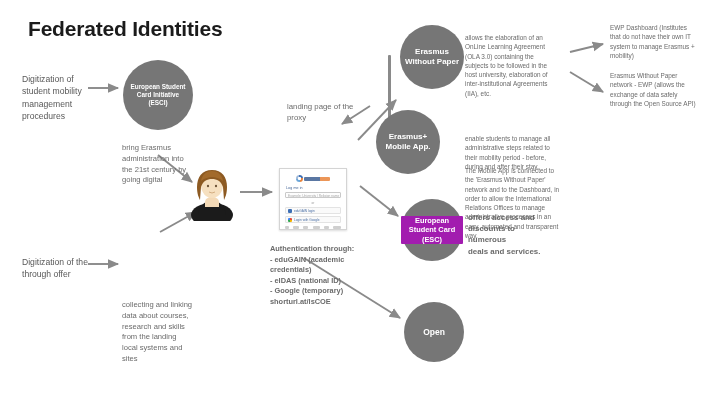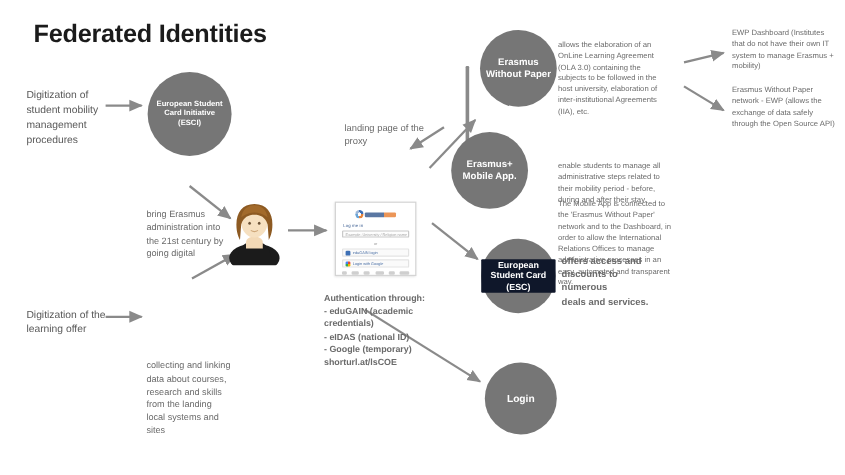--- a/index.html
+++ b/index.html
@@ -37,37 +37,37 @@
   .circle span{display:block;padding:0 4px;}
 
   .c-esc-init{left:123px;top:60px;width:70px;height:70px;font-size:6.4px;}
   .c-myacad  {left:282px;top:113px;width:72px;height:72px;font-size:8px;}
   .c-digcat  {left:123px;top:233px;width:62px;height:62px;font-size:8px;}
   .c-ewp     {left:400px;top:25px;width:64px;height:64px;font-size:8px;}
   .c-emobile {left:376px;top:110px;width:64px;height:64px;font-size:8px;}
   .c-escard  {left:401px;top:199px;width:62px;height:62px;font-size:7.4px;}
   .c-lms     {left:404px;top:302px;width:60px;height:60px;font-size:8.5px;}
 
-  .hl span{background:#0f172a;color:#ffffff;border-radius:1px;}
+  .hl span{background:#a21caf;color:#ffffff;border-radius:1px;}
 
   
   .txt{
     font-size:7.6px;
     line-height:1.42;
     color:#6b6b6b;
     white-space:pre-line;
   }
   .txt.lead{
     font-size:8.6px;line-height:1.45;color:#585858;
   }
   .txt.small{font-size:6.4px;line-height:1.45;}
 
   #lead-mobility {left:22px;top:73px;width:120px;}
   #lead-learning {left:22px;top:256px;width:120px;}
-  #note-esc-init {left:122px;top:143px;width:88px;margin-top:31px;}
+  #note-esc-init {left:122px;top:143px;width:88px;}
   #note-digcat   {left:122px;top:300px;width:80px;}
   #note-landing  {left:275px;top:101px;width:92px;font-size:7.8px;margin-left:12px;}
   #note-auth     {left:270px;top:244px;width:100px;font-size:7.4px;font-weight:bold;}
 
   #note-ewp      {left:465px;top:33px;width:98px;}
   #note-emobile  {left:465px;top:134px;width:98px;}
   #note-mobileapp{left:465px;top:166px;width:98px;}
   #note-escard   {left:468px;top:212px;width:78px;font-size:7.9px;font-weight:bold;}
 
   #note-dashboard{left:610px;top:23px;width:92px;}
@@ -154,21 +154,21 @@
     </g>
   </svg>
 
   <div class="abs" id="vbar"></div>
 
   <div class="abs txt lead" id="lead-mobility">Digitization of
 student mobility
 management
 procedures</div>
   <div class="abs txt lead" id="lead-learning">Digitization of the
-learning offer</div>
+through offer</div>
 
   <div class="abs circle c-esc-init">
     <span>European
 Student Card
 Initiative (ESCI)</span>
   </div>
   <div class="abs circle c-ewp">
     <span>Erasmus
 Without
 Paper</span>
@@ -177,21 +177,21 @@
     <span>Erasmus+
 Mobile
 App.</span>
   </div>
   <div class="abs circle c-escard hl">
     <span>European
 Student
 Card (ESC)</span>
   </div>
   <div class="abs circle c-lms">
-    <span>Login</span>
+    <span>Open</span>
   </div>
 
   <svg class="abs" id="avatar" viewBox="0 0 48 56">
     <ellipse cx="24" cy="50" rx="21" ry="12" fill="#1b1b1b"></ellipse>
     <path d="M24 36 C16 36 11 41 10 50 L38 50 C37 41 32 36 24 36 Z" fill="#1b1b1b"></path>
     <path d="M24 32 c-4 0 -7 2 -7 5 l0 5 14 0 0 -5 c0 -3 -3 -5 -7 -5 z" fill="#f3d9b6"></path>
     <ellipse cx="24" cy="20" rx="11" ry="13" fill="#f6e0c0"></ellipse>
     <path d="M24 5 C14 5 9 12 9 22 C9 29 11 33 12 35 L13 22 C15 16 19 14 24 14 C29 14 33 16 35 22 L36 35 C37 33 39 29 39 22 C39 12 34 5 24 5 Z" fill="#8d5a22"></path>
     <path d="M24 6 C18 6 14 10 13 16 C17 13 21 12 24 12 C27 12 31 13 35 16 C34 10 30 6 24 6 Z" fill="#a26a2b"></path>
     <ellipse cx="20" cy="21" rx="1.1" ry="1.3" fill="#6b5236"></ellipse>

